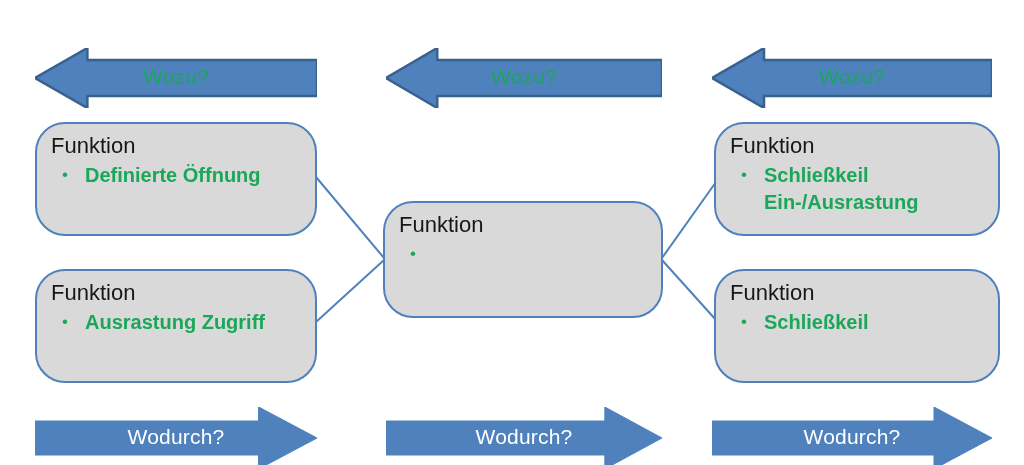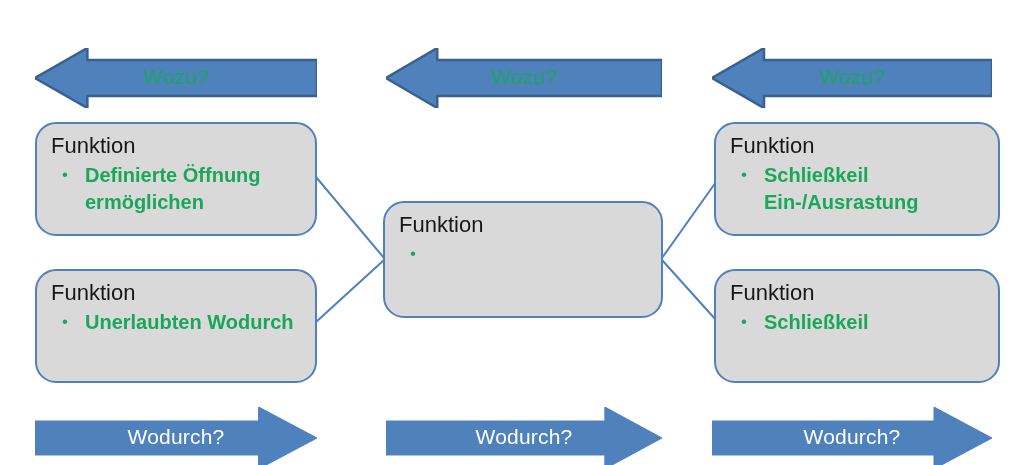--- a/index.html
+++ b/index.html
@@ -22,21 +22,21 @@
     transform:translateY(-54%);
     text-align:center; font-size:21px; letter-spacing:0.2px;
   }
   .arrow-label.green { color:var(--green,#1aa75a); }
   .arrow-label.white { color:var(--arrow-text-white,#ffffff); }
   
   .fbox {
     position:absolute; box-sizing:border-box;
     background:var(--box-fill,#d9d9d9);
     border:2.5px solid var(--box-border,#4f81bd);
-    border-radius:21px;
+    border-radius:30px;
     padding:9px 10px 6px 14px;
   }
   .fbox-title { font-size:22px; color:var(--title-text,#171717); margin:0 0 3px 0; line-height:1.2; }
   .bullet-row { display:flex; align-items:flex-start; }
   .dot {
     flex:none; width:23px; margin-left:11px;
     color:var(--green,#1aa75a); font-size:17px; line-height:1.5;
   }
   .bullet-lines { font-size:20px; color:var(--green,#1aa75a);font-weight:bold; }
   .bullet-lines span { display:block; line-height:1.33; }
@@ -86,31 +86,30 @@
     </svg>
     <span class="arrow-label green">Wozu?</span>
   </div>
 
   <div class="fbox" id="box-tl">
     <div class="fbox-title">Funktion</div>
     <div class="bullet-row">
       <span class="dot">•</span>
       <span class="bullet-lines">
         <span>Definierte Öffnung</span>
-        <span>ermöglichen</span>
       </span>
     </div>
   </div>
 
   <div class="fbox" id="box-bl">
     <div class="fbox-title">Funktion</div>
     <div class="bullet-row">
       <span class="dot">•</span>
       <span class="bullet-lines">
-        <span>Unerlaubten Wodurch</span>
+        <span>Ausrastung Zugriff</span>
       </span>
     </div>
   </div>
 
   <div class="fbox" id="box-c">
     <div class="fbox-title">Funktion</div>
     <div class="bullet-row">
       <span class="dot">•</span>
       <span class="bullet-lines">
       </span>

